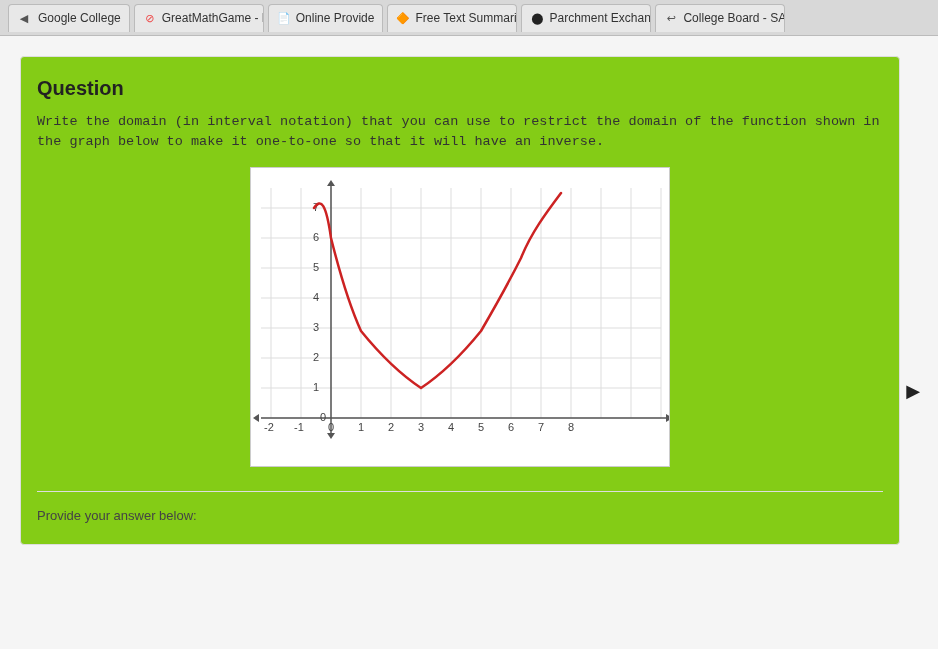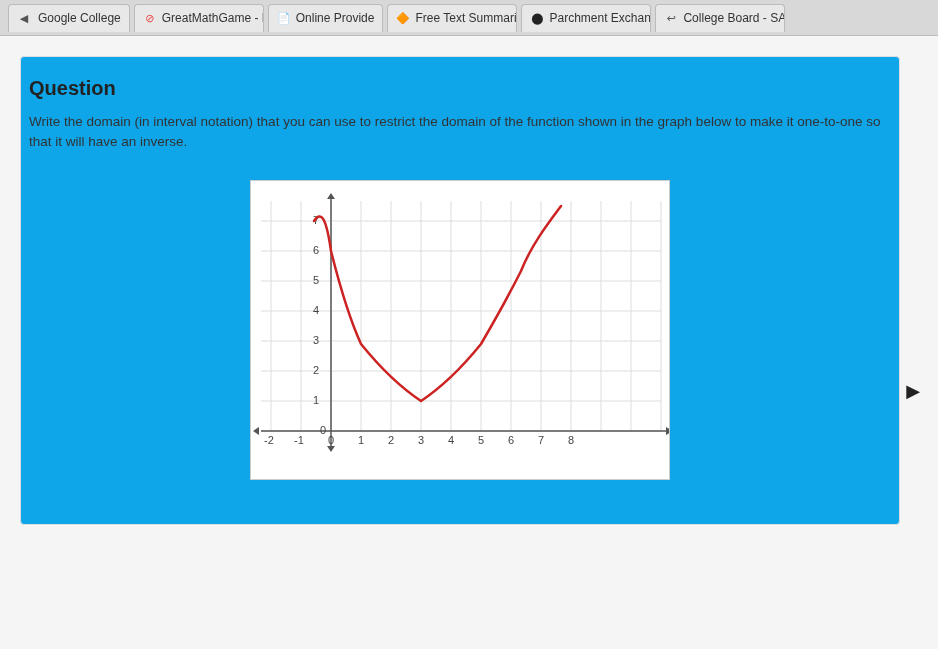--- a/index.html
+++ b/index.html
@@ -54,39 +54,40 @@
     }
 
     
     .page-content {
       background: #f5f5f5;
       padding: 20px;
       min-height: 613px;
     }
 
     .question-card {
-      background: #0ea5e9;
+      background: #84cc16;
       border: 1px solid #ddd;
       border-radius: 4px;
-      padding: 20px 8px;
+      padding: 20px 16px;
       max-width: 880px;
     }
 
     .question-title {
       font-size: 20px;
       font-weight: bold;
       color: #222;
       margin-bottom: 12px;
     }
 
     .question-text {
       font-size: 13.5px;
       color: #333;
       line-height: 1.5;
-      margin-bottom: 27px;
+      margin-bottom: 14px;
+      font-family: Liberation Mono, monospace;
     }
 
     .graph-container {
       display: flex;
       justify-content: center;
       margin-bottom: 24px;
     }
 
     .answer-section {
       border-top: 1px solid #ddd;
@@ -200,17 +201,20 @@
           C 70 30, 75 35, 80 70
           Q 95 130, 110 163
           Q 140 200, 170 220
           Q 200 200, 230 163
           Q 255 120, 270 90
           C 280 65, 295 45, 310 25
         " fill="none" stroke="#cc2222" stroke-width="2.5" stroke-linecap="round"></path>
       </svg>
     </div>
 
+    <div class="answer-section">
+      <span class="answer-label">Provide your answer below:</span>
+    </div>
 
   </div>
 </div>
 
 <div style="position:fixed; right:18px; top:380px; font-size:18px; color:#222; pointer-events:none;">▶</div>
 
 </body></html>

